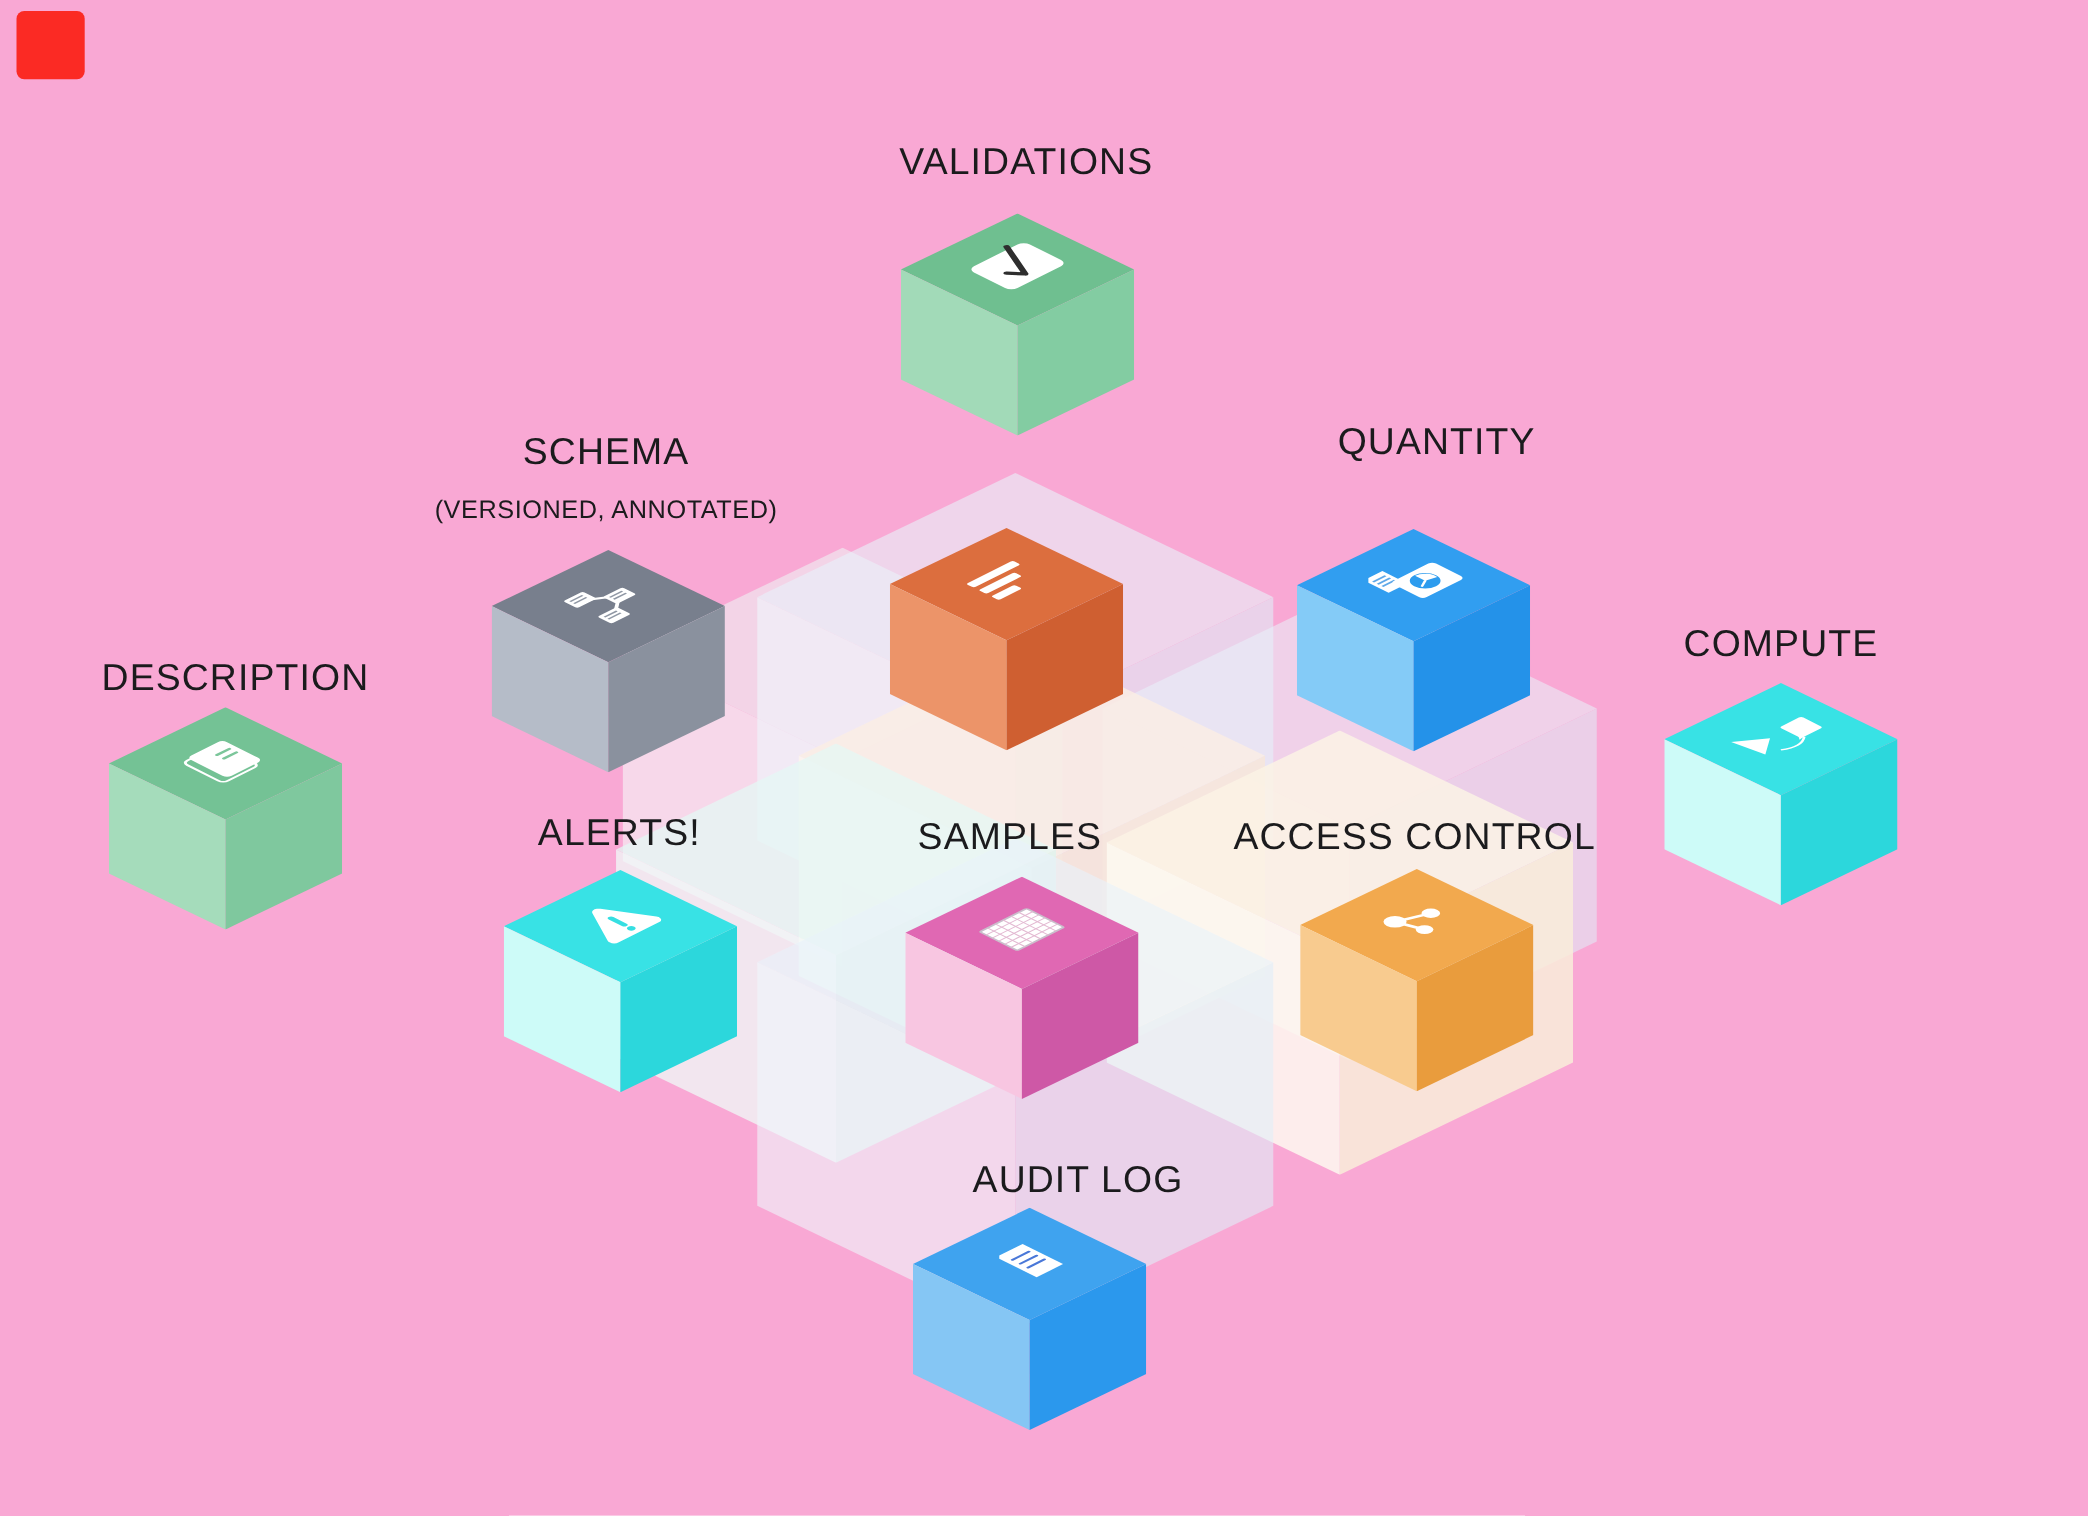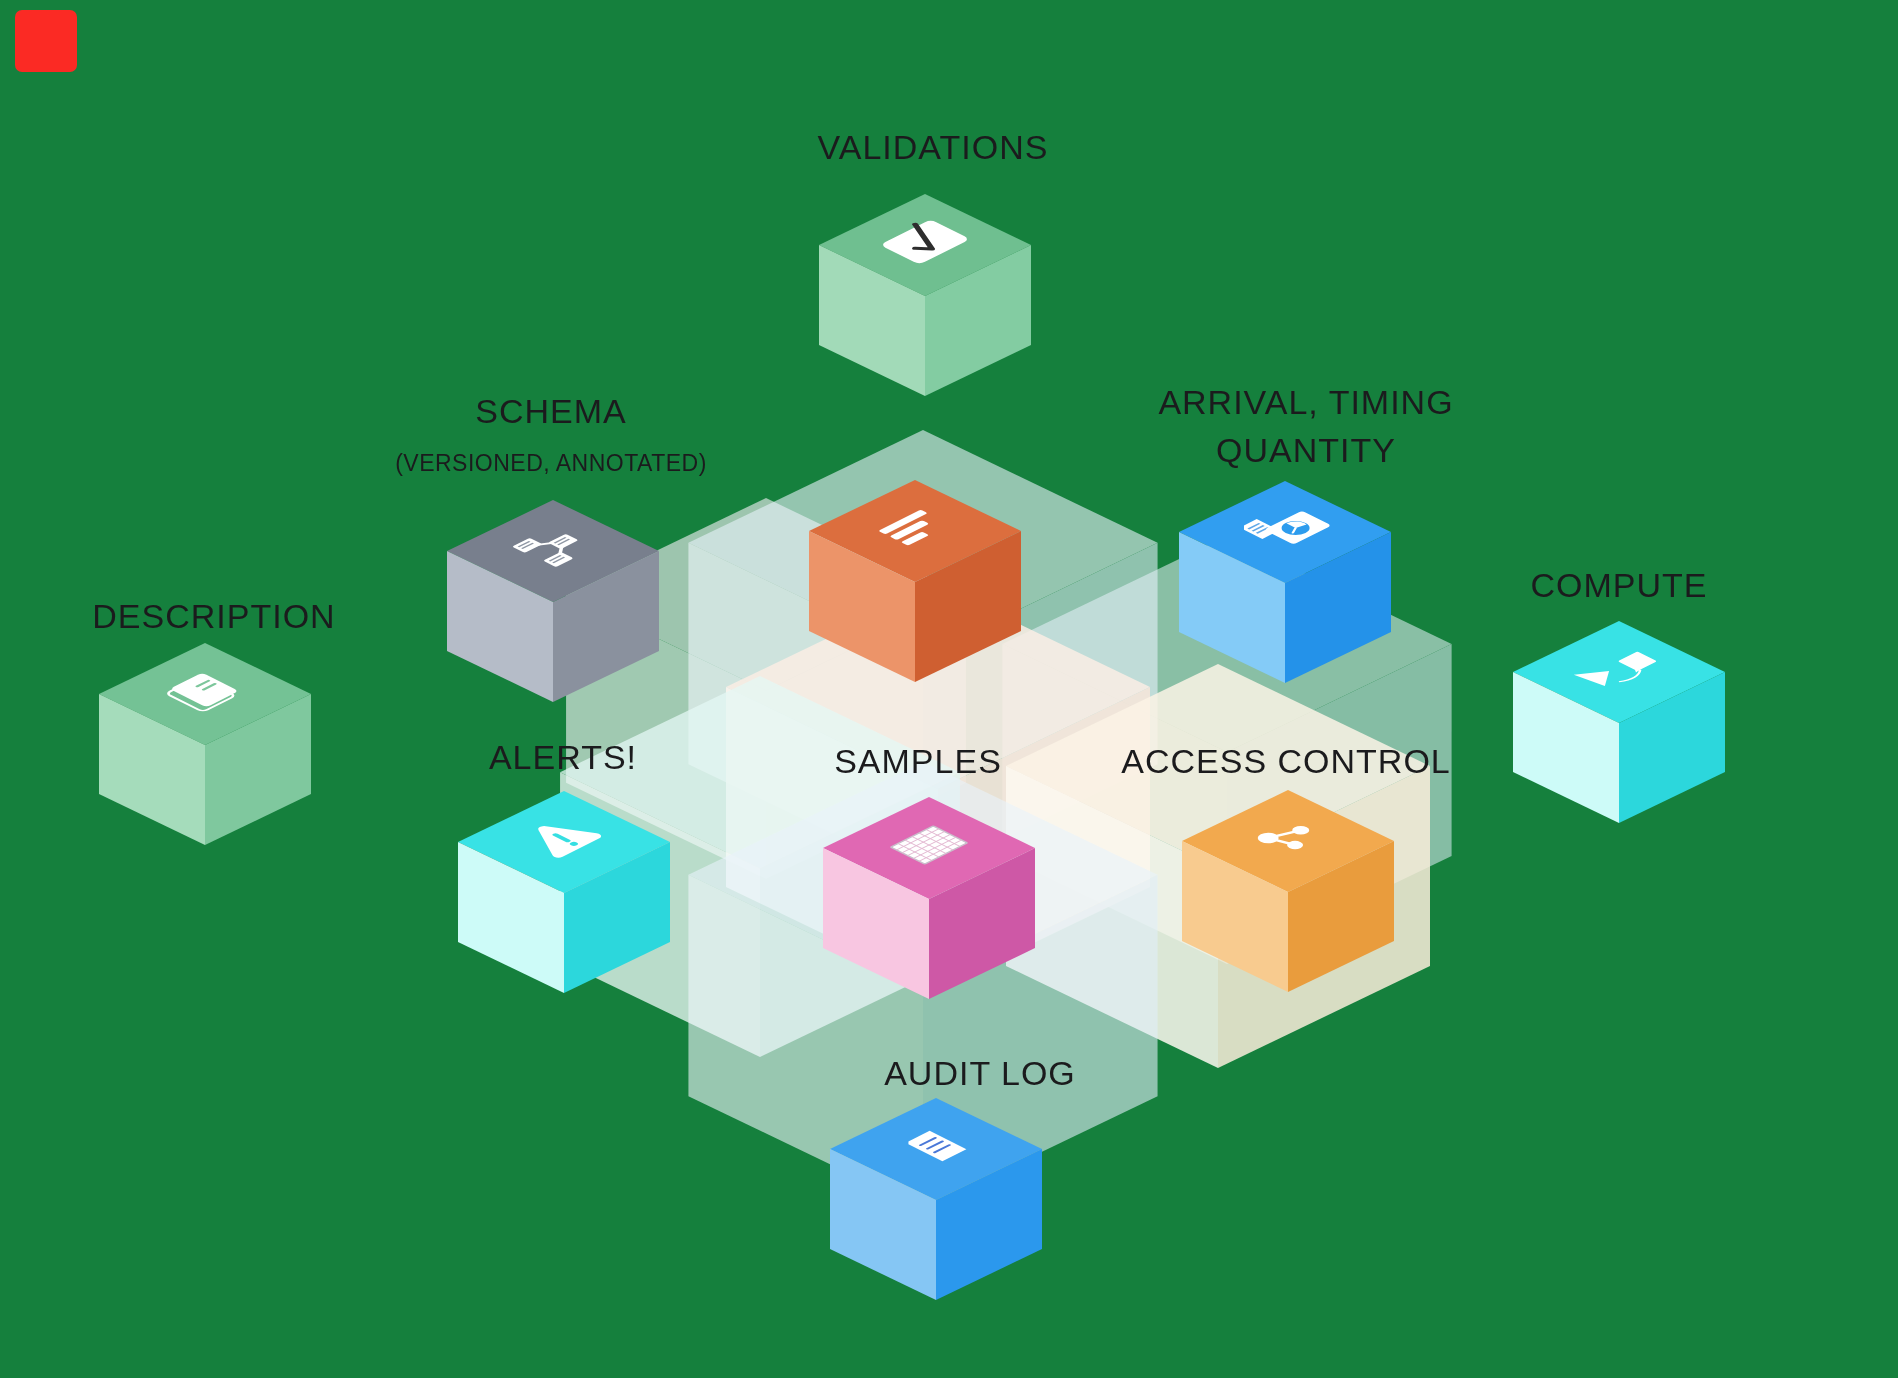--- a/index.html
+++ b/index.html
@@ -1,16 +1,16 @@
 <!DOCTYPE html>
 <html><head>
 <meta charset="utf-8">
 <style>
   html,body{margin:0;padding:0;background:#ffffff;}
-  #stage{position:relative;width:1898px;height:1378px;background:#15803d;overflow:hidden;
+  #stage{position:relative;width:1898px;height:1378px;background:#f9a8d4;overflow:hidden;
          font-family:"Liberation Sans", sans-serif;}
   #ghost-layer{position:absolute;inset:0;z-index:1;}
   #cube-layer{position:absolute;inset:0;z-index:2;}
   #label-layer{position:absolute;inset:0;z-index:3;}
   .ghost, .cube{position:absolute;}
   .label{position:absolute;transform:translateX(-50%);white-space:nowrap;
          color:#1B1B1D;font-size:34px;letter-spacing:1px;font-weight:400;text-align:center;}
   .label.sub{font-size:23px;letter-spacing:0.5px;}
   .label .line{line-height:48px;}
   .marker{position:absolute;left:15px;top:10px;width:62px;height:62px;border-radius:7px;
@@ -217,21 +217,20 @@
   </div>
 
   <div id="label-layer">
     <div class="label" style="left:933px;top:128px">VALIDATIONS</div>
 
     <div class="label" style="left:551px;top:392px">SCHEMA</div>
     <div class="label sub" style="left:551px;top:450px">(VERSIONED, ANNOTATED)</div>
 
 
     <div class="label" style="left:1306px;top:378px">
-      <div class="line">ARRIVAL, TIMING</div>
       <div class="line">QUANTITY</div>
     </div>
 
     <div class="label" style="left:214px;top:597px">DESCRIPTION</div>
 
     <div class="label" style="left:1619px;top:566px">COMPUTE</div>
 
     <div class="label" style="left:563px;top:738px">ALERTS!</div>
 
     <div class="label" style="left:918px;top:742px">SAMPLES</div>

